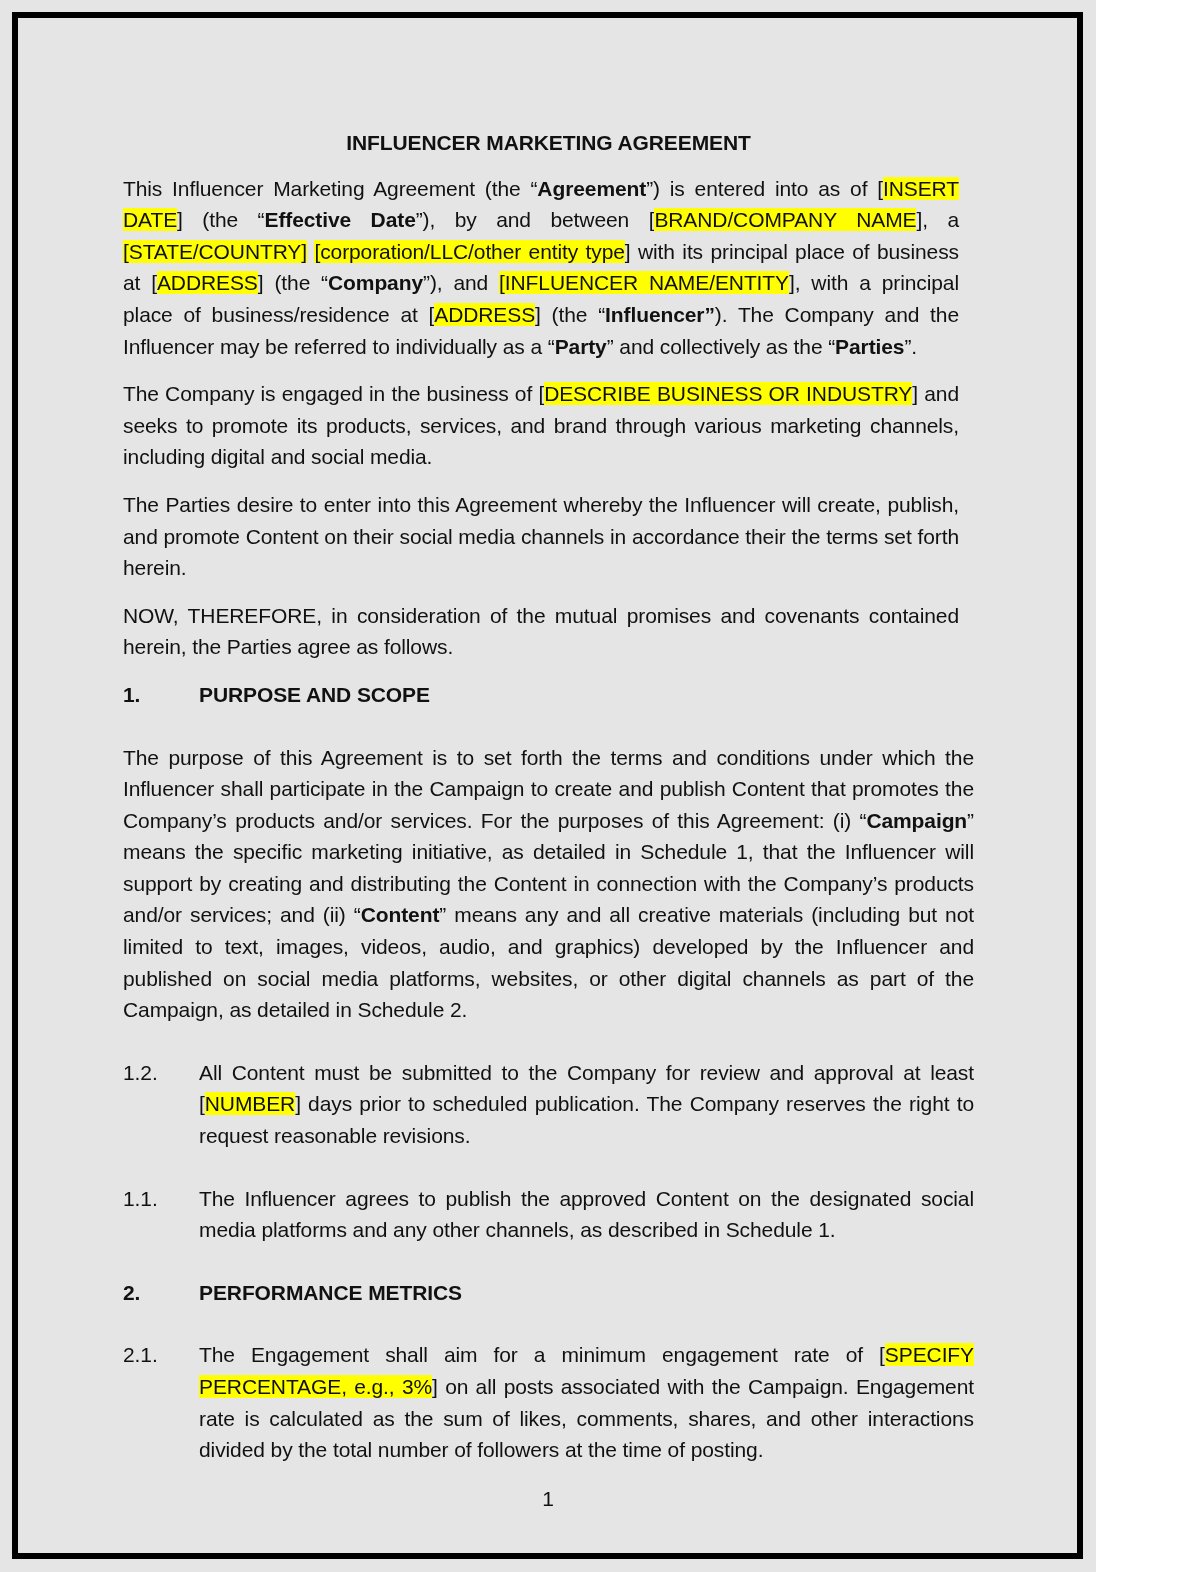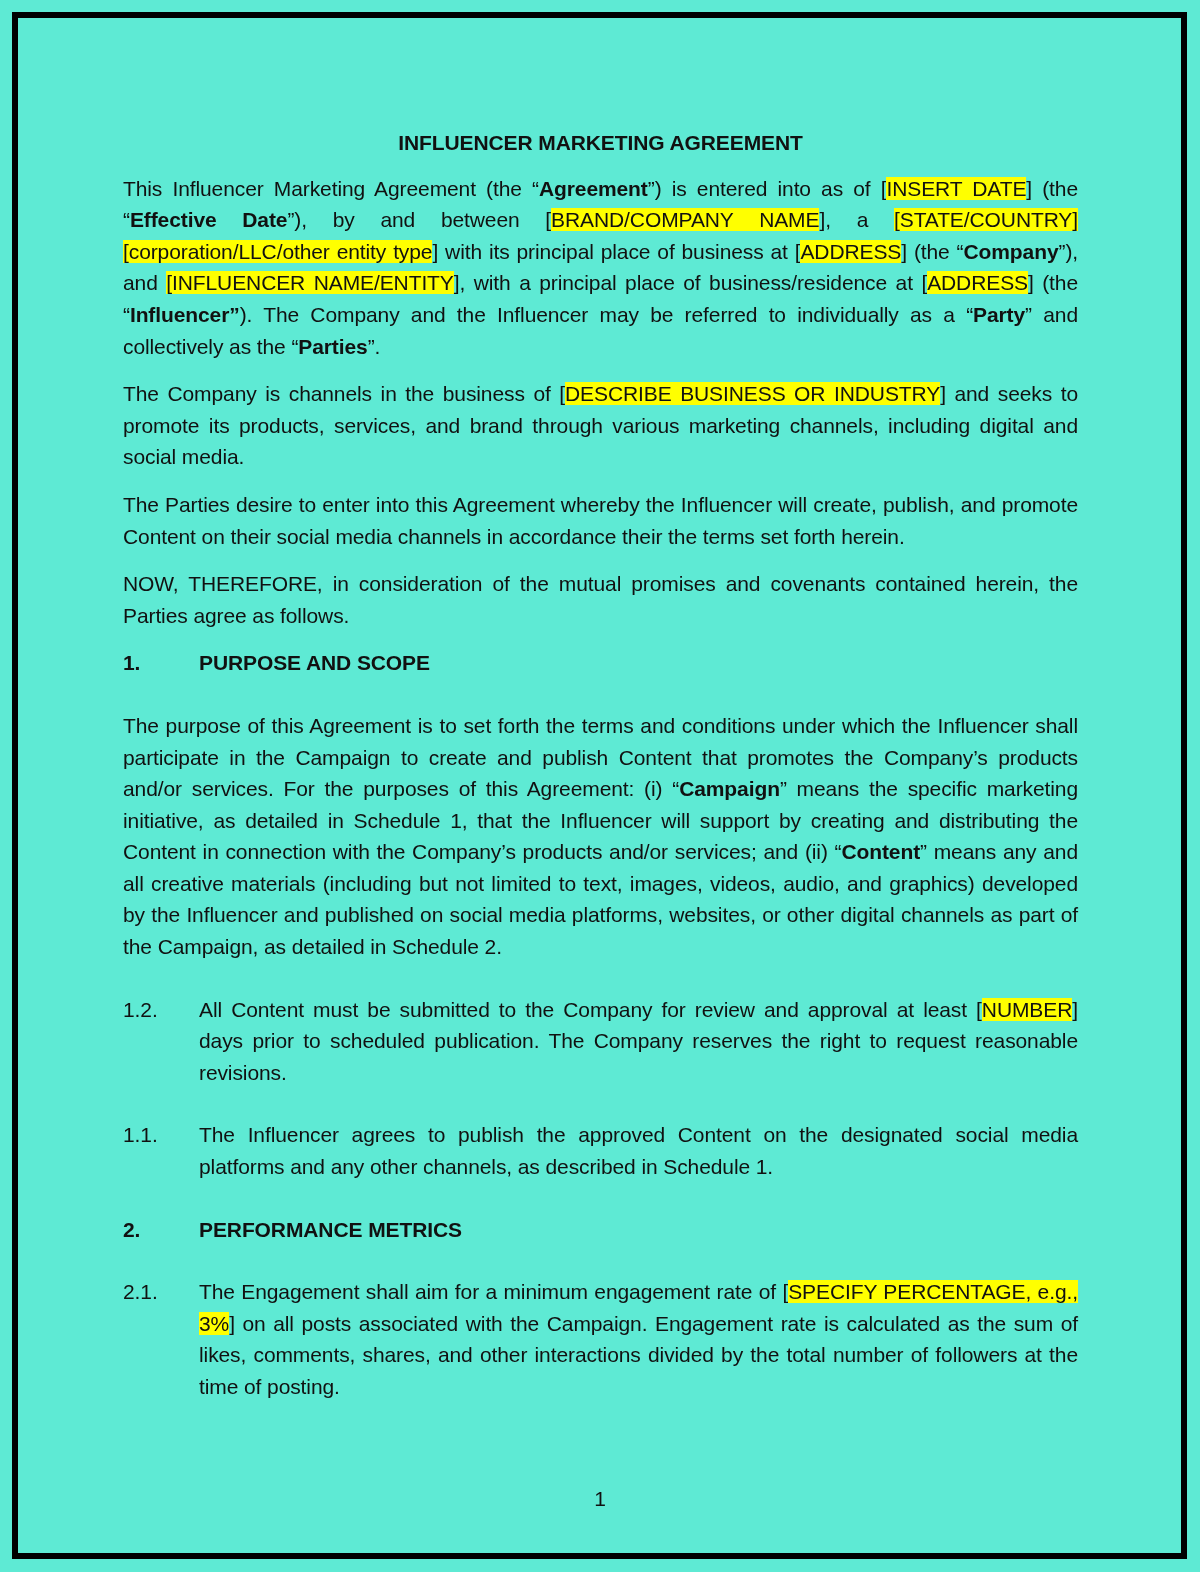--- a/index.html
+++ b/index.html
@@ -4,23 +4,23 @@
 <style>
   html, body {
     margin: 0;
     padding: 0;
     background: #ffffff;
     font-family: "Liberation Sans", sans-serif;
     color: #111111;
   }
   .viewport {
     position: relative;
-    width: 1200px;
+    width: 1096px;
     height: 1572px;
-    background: #5eead4;
+    background: #e5e5e5;
     overflow: hidden;
   }
   .frame {
     position: absolute;
     left: 12px;
     top: 12px;
     right: 13px;
     bottom: 13px;
     border: 6px solid #000000;
     pointer-events: none;
@@ -34,21 +34,21 @@
     font-size: 21px;
     line-height: 31.6px;
     letter-spacing: -0.1px;
   }
   .doc-title {
     text-align: center;
     font-weight: bold;
     margin: 0 0 14px 0;
   }
   .para {
-    margin: 0 0 16px 0;
+    margin: 0 15px 16px 0;
     text-align: justify;
   }
   .item {
     display: flex;
     margin: 0 0 31px 0;
   }
   .item .num {
     flex: 0 0 76px;
   }
   .item .body {
@@ -71,21 +71,21 @@
 </style>
 </head>
 <body>
 
 <div class="viewport">
   <div class="frame"></div>
   <div class="content">
     <p class="doc-title">INFLUENCER MARKETING AGREEMENT</p>
     <div>
         <p class="para"><span>This Influencer Marketing Agreement (the “</span><span class="b ">Agreement</span><span>”) is entered into as of [</span><span class="hl">INSERT DATE</span><span>] (the “</span><span class="b ">Effective Date</span><span>”), by and between [</span><span class="hl">BRAND/COMPANY NAME</span><span>], a </span><span class="hl">[STATE/COUNTRY]</span><span> </span><span class="hl">[corporation/LLC/other entity type</span><span>] with its principal place of business at [</span><span class="hl">ADDRESS</span><span>] (the “</span><span class="b ">Company</span><span>”), and </span><span class="hl">[INFLUENCER NAME/ENTITY</span><span>], with a principal place of business/residence at [</span><span class="hl">ADDRESS</span><span>] (the “</span><span class="b ">Influencer”</span><span>). The Company and the Influencer may be referred to individually as a “</span><span class="b ">Party</span><span>” and collectively as the “</span><span class="b ">Parties</span><span>”.</span></p>
-        <p class="para"><span>The Company is channels in the business of [</span><span class="hl">DESCRIBE BUSINESS OR INDUSTRY</span><span>] and seeks to promote its products, services, and brand through various marketing channels, including digital and social media.</span></p>
+        <p class="para"><span>The Company is engaged in the business of [</span><span class="hl">DESCRIBE BUSINESS OR INDUSTRY</span><span>] and seeks to promote its products, services, and brand through various marketing channels, including digital and social media.</span></p>
         <p class="para"><span>The Parties desire to enter into this Agreement whereby the Influencer will create, publish, and promote Content on their social media channels in accordance their the terms set forth herein.</span></p>
         <p class="para"><span>NOW, THEREFORE, in consideration of the mutual promises and covenants contained herein, the Parties agree as follows.</span></p>
         <div class="item heading">
           <span class="num">1.</span>
           <span class="body">PURPOSE AND SCOPE</span>
         </div>
         <div class="item">
           <span class="body"><span>The purpose of this Agreement is to set forth the terms and conditions under which the Influencer shall participate in the Campaign to create and publish Content that promotes the Company’s products and/or services. For the purposes of this Agreement: (i) “</span><span class="b ">Campaign</span><span>” means the specific marketing initiative, as detailed in Schedule 1, that the Influencer will support by creating and distributing the Content in connection with the Company’s products and/or services; and (ii) “</span><span class="b ">Content</span><span>” means any and all creative materials (including but not limited to text, images, videos, audio, and graphics) developed by the Influencer and published on social media platforms, websites, or other digital channels as part of the Campaign, as detailed in Schedule 2.</span></span>
         </div>
         <div class="item">

